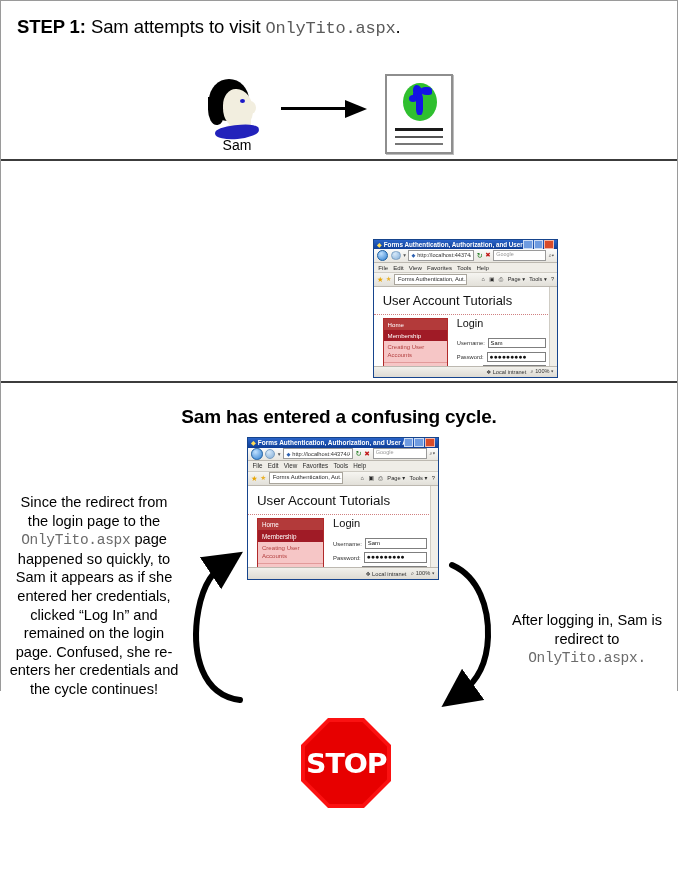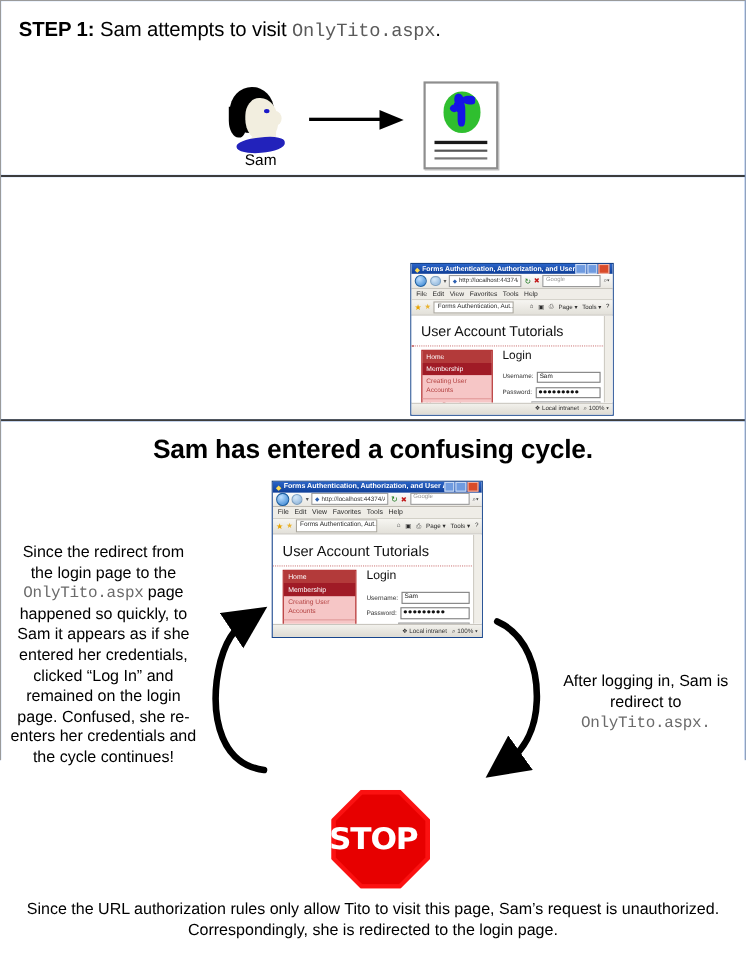--- a/index.html
+++ b/index.html
@@ -13,21 +13,21 @@
     font-family: "Liberation Sans", sans-serif;
     color: #000000;
     overflow: hidden;
   }
   .figure {
     position: relative;
     width: 678px;
     height: 691px;
     box-sizing: border-box;
     border: 1px solid #9a9a9a;
-    background: #3b82f6;
+    background: #0369a1;
   }
   .panel {
     position: relative;
     box-sizing: border-box;
     width: 100%;
     background: #ffffff;
     overflow: hidden;
   }
   .panel-divider {
     height: 2px;
@@ -339,23 +339,23 @@
     border-left: 1px solid #cfccc4;
   }
 
   
   .panel-2 { height: 220px; }
 
   
   .panel-3 { height: 500px; }
   .cycle-title {
     text-align: center;
-    font-size: 24px;
+    font-size: 19px;
     font-weight: bold;
-    padding-top: 12px;
+    padding-top: 23px;
     letter-spacing: -0.2px;
   }
   .side-text {
     position: absolute;
     text-align: center;
     font-size: 14.6px;
     line-height: 18.6px;
   }
   .bottom-text {
     position: absolute;
@@ -363,21 +363,21 @@
     text-align: center;
     font-size: 14.6px;
     line-height: 19px;
   }
 
   
   .stop-sign {
     position: absolute;
     display: flex;
     align-items: center;
-    justify-content: flex-start;
+    justify-content: center;
     background: #fb1111;
     clip-path: polygon(30% 0%, 70% 0%, 100% 30%, 100% 70%, 70% 100%, 30% 100%, 0% 70%, 0% 30%);
   }
   .stop-sign .inner {
     position: absolute;
     inset: 4px;
     background: #e70000;
     clip-path: polygon(30% 0%, 70% 0%, 100% 30%, 100% 70%, 70% 100%, 30% 100%, 0% 70%, 0% 30%);
   }
   .stop-sign .word {
@@ -615,16 +615,15 @@
 
     <div class="side-text" style="left:8px; top:110px; width:170px;">
       <span>Since the redirect from the login page to the </span><span class="mono-sm">OnlyTito.aspx</span><span> page happened so quickly, to Sam it appears as if she entered her credentials, clicked “Log In” and remained on the login page. Confused, she re-enters her credentials and the cycle continues!</span>
     </div>
 
     <div class="stop-sign" style="left:300px; top:718px; width:90px; height:90px; position:absolute; top:335px;">
       <div class="inner"></div>
       <div class="word">STOP</div>
     </div>
 
-    <div class="bottom-text" style="top:435px;">Since the URL authorization rules only allow Tito to visit this page, Sam’s request is unauthorized. Correspondingly, she is redirected to the login page.</div>
   </div>
 
 </div>
 
 </body></html>

